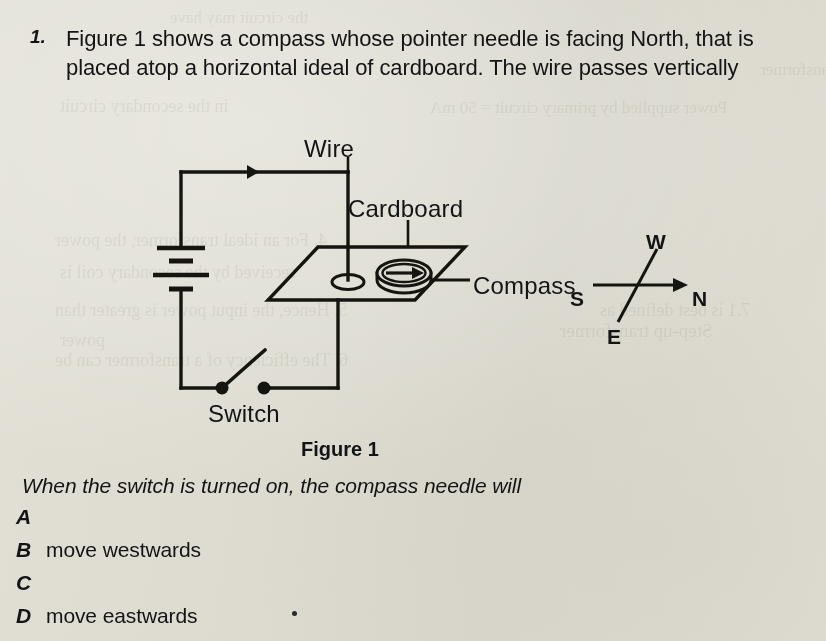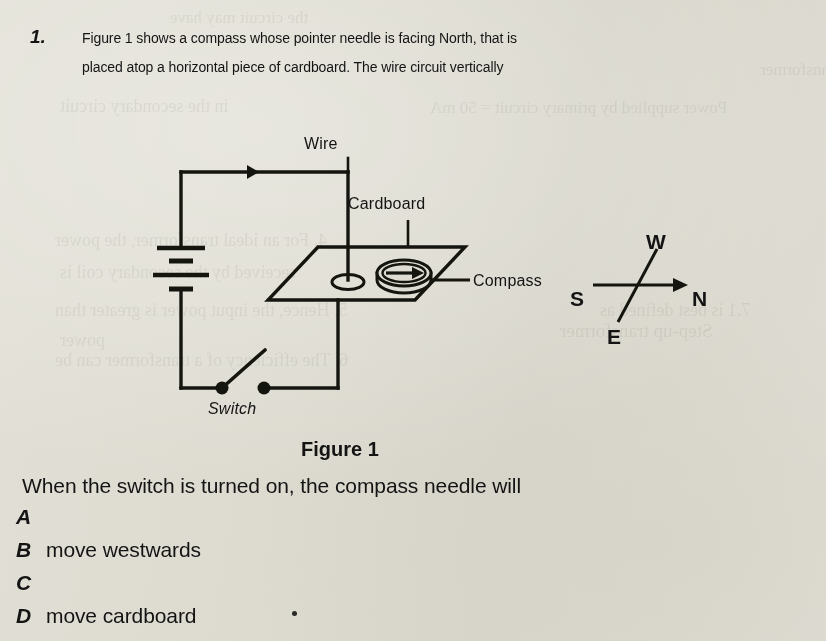--- a/index.html
+++ b/index.html
@@ -47,48 +47,48 @@
   }
   #stem .qnum {
     position: absolute;
     left: 0;
     top: 2px;
     font-weight: bold;
     font-style: italic;
     font-size: 19px;
   }
   #stem .qbody {
-    margin-left: 52px;
-    font-size: 14px;
+    margin-left: 36px;
+    font-size: 22px;
     line-height: 29px;
     letter-spacing: -0.1px;
   }
   #stem .qbody .l2,
   #stem .qbody .l3 { display: block; }
 
   
   #figure {
     position: absolute;
     left: 0;
     top: 120px;
     width: 826px;
     height: 320px;
   }
   #figure svg { display: block; }
 
   .fig-label {
     position: absolute;
-    font-size: 16px;
+    font-size: 24px;
     letter-spacing: 0.2px;
     white-space: nowrap;
   }
   #lbl-wire      { left: 304px; top: 15px; }
   #lbl-cardboard { left: 348px; top: 75px; }
   #lbl-compass   { left: 473px; top: 152px; }
-  #lbl-switch    { left: 208px; top: 280px; font-style: italic; }
+  #lbl-switch    { left: 208px; top: 280px; }
   #lbl-S { left: 570px; top: 167px; font-size: 21px; font-weight: 600;}
   #lbl-N { left: 692px; top: 167px; font-size: 21px; font-weight: 600;}
   #lbl-W { left: 646px; top: 110px; font-size: 21px; font-weight: 600;}
   #lbl-E { left: 607px; top: 205px; font-size: 21px; font-weight: 600;}
 
   
   #caption {
     position: absolute;
     left: 0;
     top: 438px;
@@ -98,20 +98,21 @@
     font-weight: bold;
   }
 
   
   #tail {
     position: absolute;
     left: 22px;
     top: 474px;
     font-size: 21px;
     letter-spacing: -0.1px;
+    font-style: italic;
   }
   #options {
     position: absolute;
     left: 16px;
     top: 505px;
     width: 600px;
   }
   .opt {
     display: flex;
     align-items: baseline;
@@ -150,21 +151,21 @@
     <span class="bl" style="left: 60px; top: 330px; font-size: 18px;">power</span>
     <span class="bl" style="left: 55px; top: 350px; font-size: 18px;">6. The efficiency of a transformer can be</span>
     <span class="bl" style="left: 560px; top: 320px; font-size: 19px;">Step-up transformer</span>
     <span class="bl" style="left: 600px; top: 300px; font-size: 18px;">7.1 is best defined as</span>
   </div>
 
 <div id="stem">
   <span class="qnum">1.</span>
   <div class="qbody">
     <span class="l1">Figure 1 shows a compass whose pointer needle is facing North, that is</span>
-    <span class="l2">placed atop a horizontal piece of cardboard. The wire circuit vertically</span>
+    <span class="l2">placed atop a horizontal ideal of cardboard. The wire passes vertically</span>
   </div>
 </div>
 
 <div id="figure">
 
   <svg width="826" height="320" viewBox="0 0 826 320">
     <g fill="none" stroke="#15150f" stroke-width="3.4" stroke-linecap="square">
 
       <line x1="348" y1="38" x2="348" y2="52" stroke-width="2.6"></line>
 
@@ -248,17 +249,17 @@
   </div>
   <div class="opt">
     <span class="lt">B</span>
     <span>move westwards</span>
   </div>
   <div class="opt">
     <span class="lt">C</span>
   </div>
   <div class="opt">
     <span class="lt">D</span>
-    <span>move cardboard</span>
+    <span>move eastwards</span>
   </div>
 </div>
 
 <div class="stray-dot"></div>
 
 </body></html>

